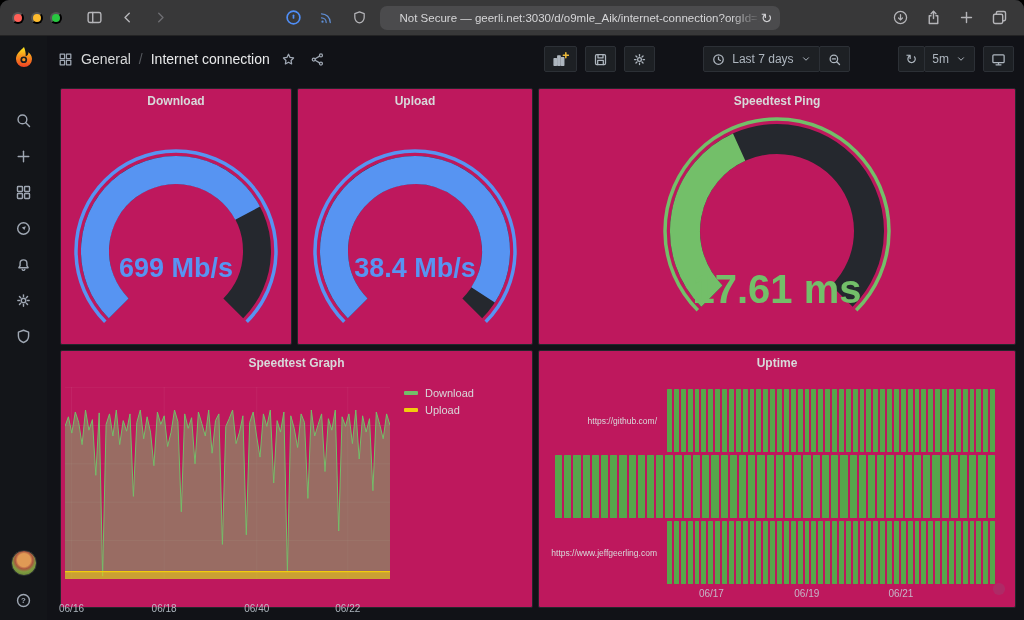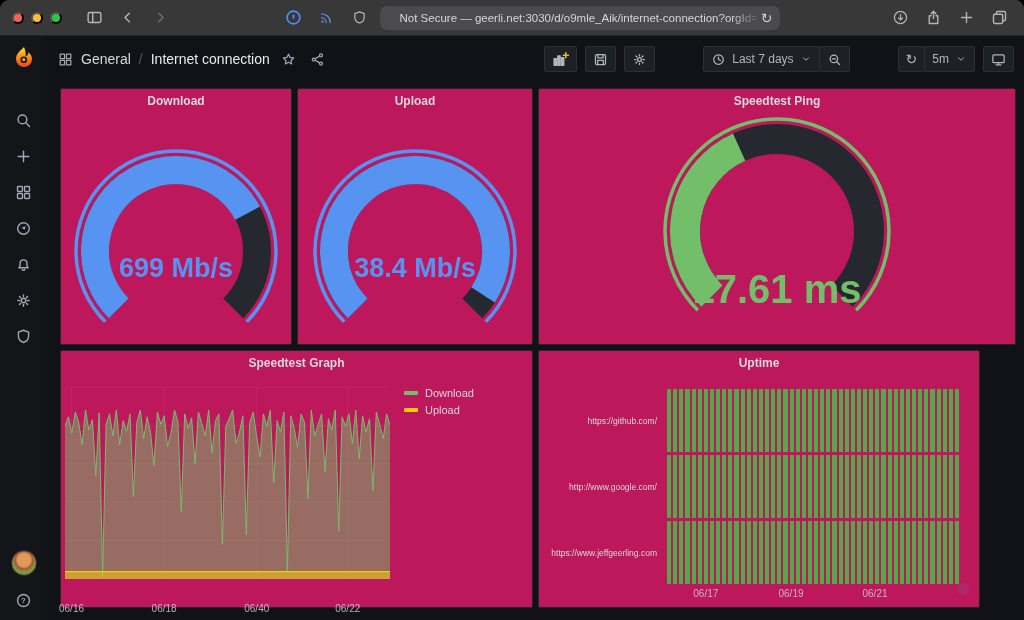--- a/index.html
+++ b/index.html
@@ -40,21 +40,21 @@
   .glyph { font-family:"DejaVu Sans",sans-serif; font-size:14px; line-height:1; }
 
   
   .content { position:relative; flex:1; }
   .panel { position:absolute; background:#be185d; border:1px solid #24262c; border-radius:2px; display:flex; flex-direction:column; }
   .panel-title { height:22px; line-height:24px; text-align:center; font-size:12px; font-weight:600; color:#d8d9da; flex:none; }
   #p-download { left:13px;  top:6px;   width:232px; height:257px; }
   #p-upload   { left:250px; top:6px;   width:236px; height:257px; }
   #p-ping     { left:491px; top:6px;   width:478px; height:257px; }
   #p-graph    { left:13px;  top:268px; width:473px; height:258px; }
-  #p-uptime   { left:491px; top:268px; width:442px; height:258px; }
+  #p-uptime   { left:491px; top:268px; width:478px; height:258px; }
   .gauge-wrap { flex:1; display:flex; align-items:flex-start; justify-content:center; }
 
   
   .graph-body { display:flex; padding:14px 6px 0 4px; }
   .g-yaxis { position:relative; width:54px; height:192px; flex:none; }
   .g-yaxis span { position:absolute; right:8px; font-size:10px; color:#c7d0d9; opacity:.85; white-space:nowrap; }
   .g-plot { position:relative; width:325px; flex:none; }
   #graph-svg { display:block; background:transparent; }
   .x-ticks { position:relative; height:20px; margin-top:24px; }
   .x-ticks span { position:absolute; transform:translateX(-50%); font-size:10px; color:#c7d0d9; opacity:.85; }
@@ -461,21 +461,20 @@
                     <div class="u-bar" style="background: rgb(86, 166, 75);"></div>
                     <div class="u-bar" style="background: rgb(86, 166, 75);"></div>
                     <div class="u-bar" style="background: rgb(86, 166, 75);"></div>
                     <div class="u-bar" style="background: rgb(86, 166, 75);"></div>
                     <div class="u-bar" style="background: rgb(86, 166, 75);"></div>
                     <div class="u-bar" style="background: rgb(86, 166, 75);"></div>
                     <div class="u-bar" style="background: rgb(86, 166, 75);"></div>
                   </div>
                 </div>
                 <div class="u-row">
-                  <div class="u-label">http://www.google.com/</div>
                   <div class="u-bars">
                     <div class="u-bar" style="background: rgb(86, 166, 75);"></div>
                     <div class="u-bar" style="background: rgb(86, 166, 75);"></div>
                     <div class="u-bar" style="background: rgb(86, 166, 75);"></div>
                     <div class="u-bar" style="background: rgb(86, 166, 75);"></div>
                     <div class="u-bar" style="background: rgb(86, 166, 75);"></div>
                     <div class="u-bar" style="background: rgb(86, 166, 75);"></div>
                     <div class="u-bar" style="background: rgb(86, 166, 75);"></div>
                     <div class="u-bar" style="background: rgb(86, 166, 75);"></div>
                     <div class="u-bar" style="background: rgb(86, 166, 75);"></div>

